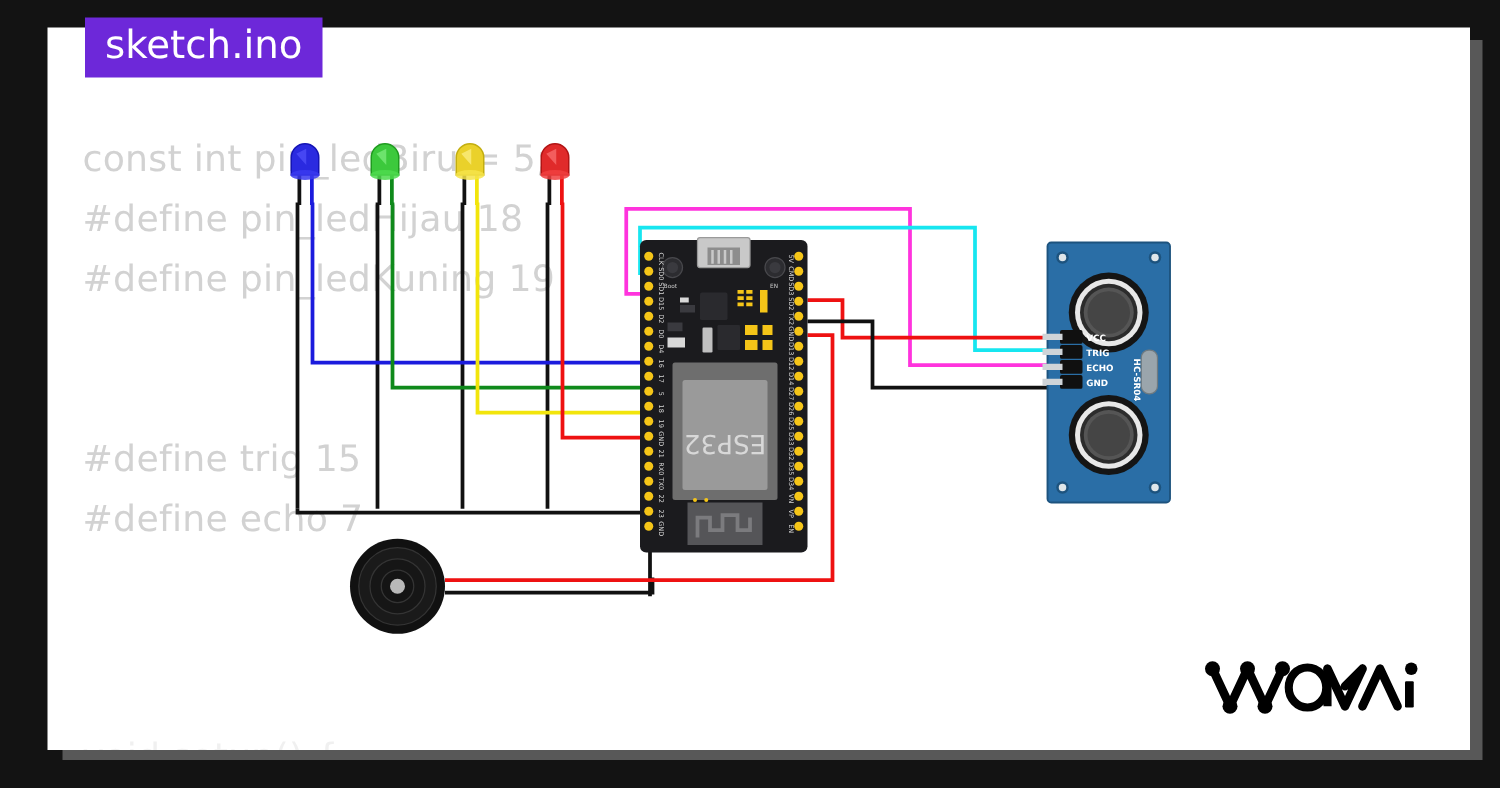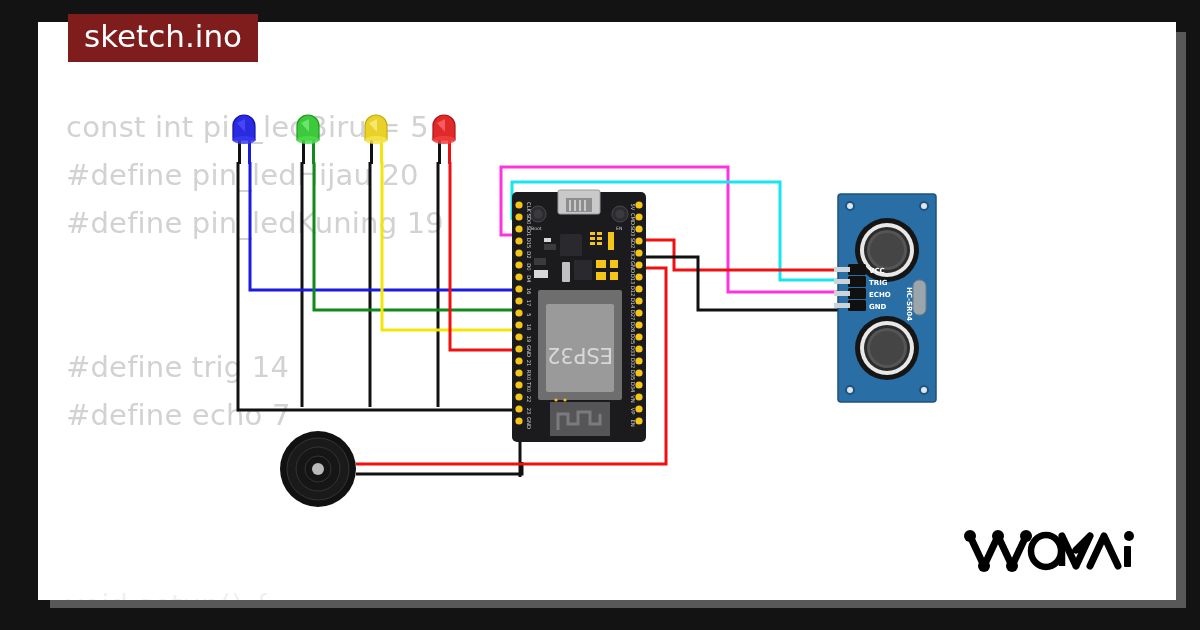--- a/index.html
+++ b/index.html
@@ -44,21 +44,21 @@
     font-size: 29px;
     font-weight: 400;
     white-space: nowrap;
     letter-spacing: .2px;
   }
   .code-line.faint { color: #f0f0f0; }
   
   .tab-chip {
     position: absolute;
     left: 68px; top: 14px;
-    background: #7f1d1d;
+    background: #6d28d9;
     color: #ffffff;
     font-family: "DejaVu Sans", sans-serif;
     font-size: 31px;
     padding: 6px 16px 9px 16px;
     line-height: 1.05;
     white-space: nowrap;
     z-index: 60;
   }
   
   .wokwi-logo {
@@ -94,23 +94,23 @@
 <body>
 
 <div id="root">
 
   <div class="shadow-layer"></div>
 
   <div class="canvas">
 
     <div class="code-layer">
       <div class="code-line" style="top:88px">const int pin_ledBiru = 5;</div>
-      <div class="code-line" style="top:136px">#define pin_ledHijau 20</div>
+      <div class="code-line" style="top:136px">#define pin_ledHijau 18</div>
       <div class="code-line" style="top:184px">#define pin_ledKuning 19</div>
-      <div class="code-line" style="top:328px">#define trig 14</div>
+      <div class="code-line" style="top:328px">#define trig 15</div>
       <div class="code-line" style="top:376px">#define echo 7</div>
       <div class="code-line faint" style="top:566px">void setup() {</div>
     </div>
 
     <svg class="diagram" viewBox="0 0 1138 578">
 
       <g fill="none" stroke-width="3">
 
         <path d="M200 140 L200 385 L200 385" stroke="#111111"></path>
         <path d="M264 140 L264 385" stroke="#111111"></path>

